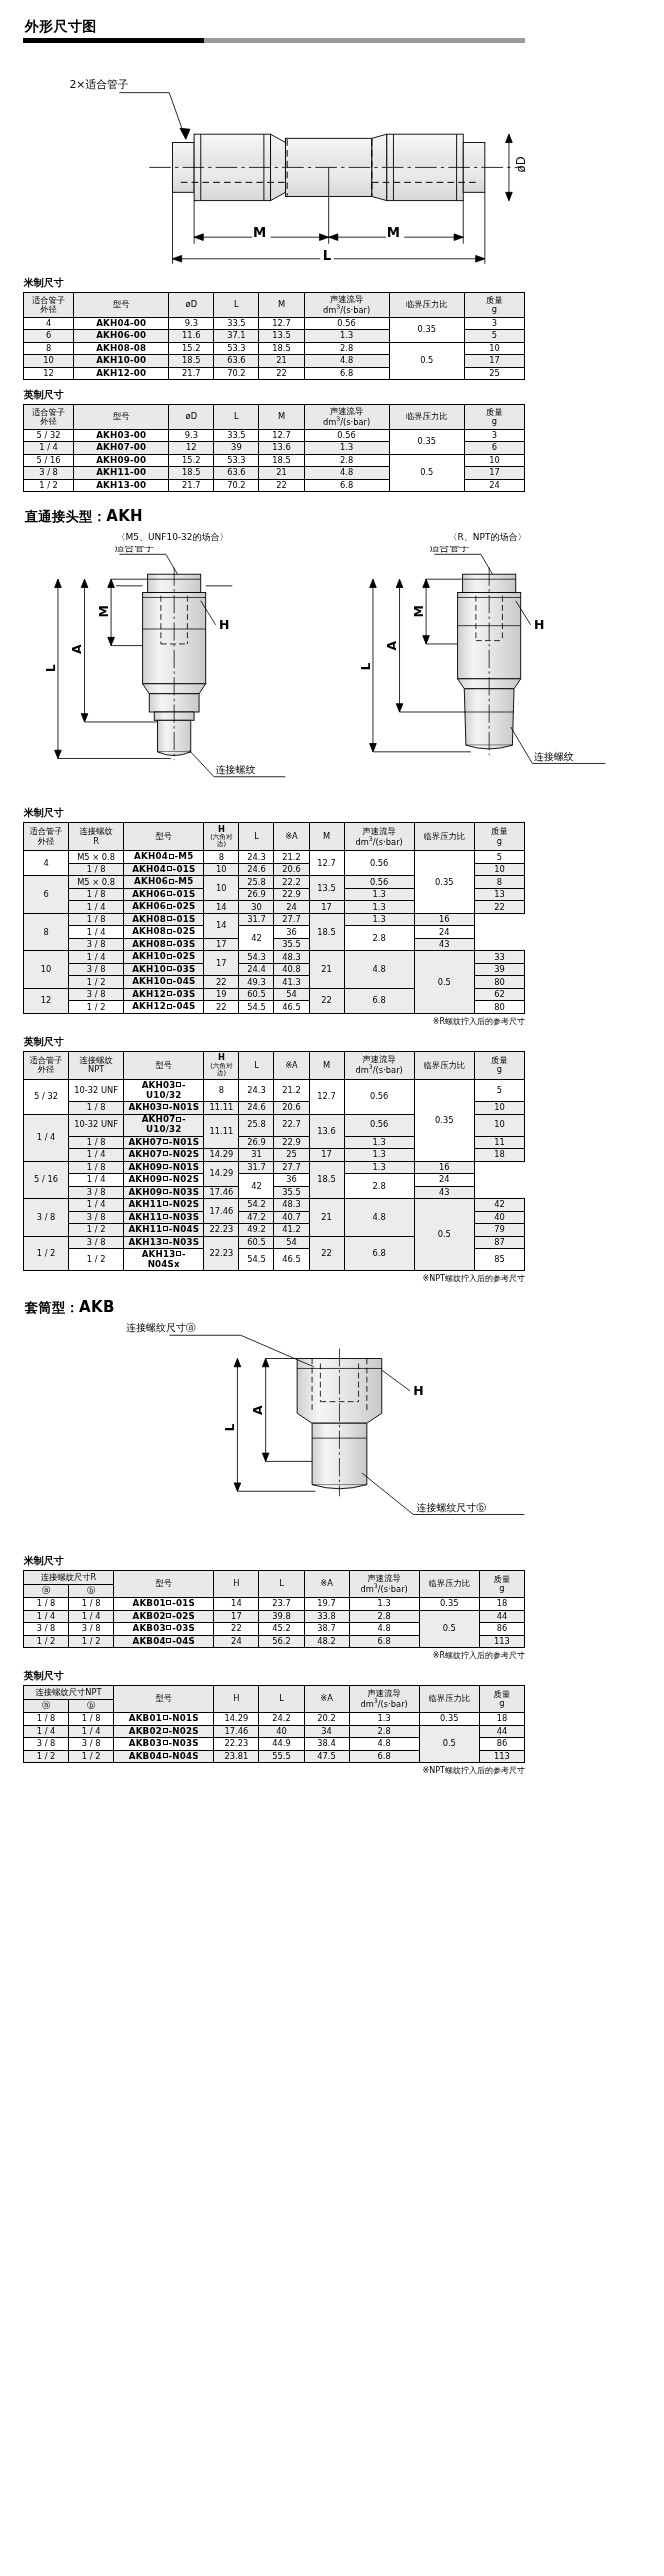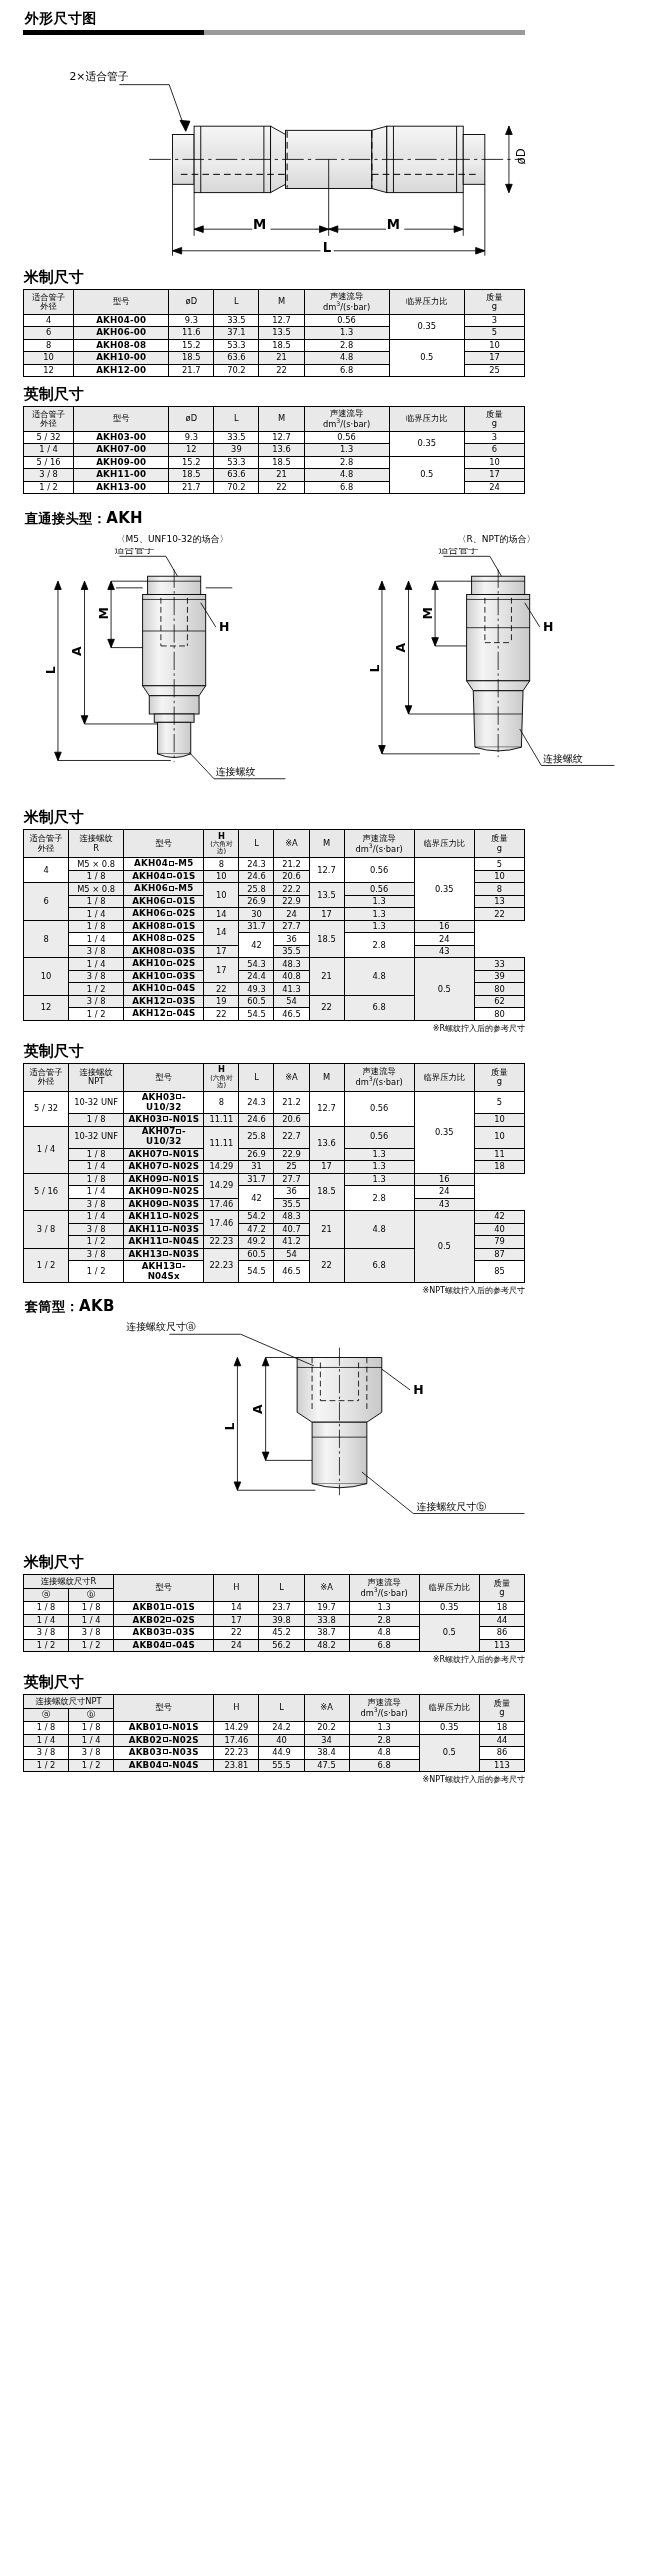--- a/index.html
+++ b/index.html
@@ -4,49 +4,49 @@
 <style>
   * { box-sizing: border-box; }
   html, body { margin:0; padding:0; }
   body {
     width: 664px;
     background: #ffffff;
     font-family: "DejaVu Sans", "Liberation Sans", sans-serif;
     color: #000;
     -webkit-font-smoothing: antialiased;
   }
-  .page { width:548px; position:relative; padding: 10px 23px 0 23px; }
+  .page { width:548px; position:relative; padding: 18px 23px 0 23px; }
 
   
   .sec-title { font-size: 14px; font-weight: bold; letter-spacing: 0.4px; margin: 0 0 1.7px 1.7px; }
   .sec-rule { height:5px; width:100%; background: linear-gradient(to right, #000 0 36%, #9a9a9a 36% 100%); margin-bottom:13.3px; }
   .sub-title { font-size: 13.3px; font-weight: bold; margin: 0 0 5px 1.7px; letter-spacing:0.3px; }
   .sub-title .mono { font-size:15px; }
-  .tbl-cap { font-size: 15px; font-weight: bold; margin: 8.3px 0 1.7px 0.8px; }
+  .tbl-cap { font-size: 10px; font-weight: bold; margin: 8.3px 0 1.7px 0.8px; }
   .note { font-size: 8px; text-align: right; margin-top: 1.7px; }
 
   
   table.dim { border-collapse: collapse; width: 100%; font-size: 8.3px; background:#fff; }
   table.dim th, table.dim td {
     border: 0.8px solid #000; text-align:center; vertical-align: middle;
     padding: 0.8px 1.7px; line-height: 1.12; height: 12.5px;
   }
   table.dim thead th { background:#e9e9e9; font-weight: normal; font-size: 8.3px; padding: 1.7px 1.7px; }
   table.dim thead th .sm { font-size: 6.6px; display:block; }
   table.dim thead th .sup { font-size: 6.2px; vertical-align: super; }
   table.dim tbody td.model { font-weight: bold; font-size: 8.7px; letter-spacing:0.2px; }
   table.dim tbody tr.alt td { background:#ececec; }
   .sqr { display:inline-block; width:5px; height:5px; border:0.8px solid #000; margin:0 0.8px; vertical-align: 0.8px; }
 
   
   .fig { position: relative; width:100%; }
   .fig svg { display:block; }
   .lbl { font-family: "DejaVu Sans", sans-serif; }
 
-  .two-col { display:flex; gap: 25px; justify-content: space-between; }
+  .two-col { display:flex; gap: 16px; justify-content: space-between; }
   .two-col > div { flex:1; }
   .col-cap { text-align:center; font-size: 9px; margin-bottom: 1.7px; }
 
   .footer { margin-top: 11.6px; text-align:right; padding-right: 3.3px; padding-bottom:6.6px;}
   .smc { display:inline-flex; align-items:center; gap:4.2px; }
   .smc-circ { width:14px; height:14px; border-radius:50%; background:#6f6f6f; position:relative;}
   .smc-circ:after{content:"";position:absolute;left:3.3px;top:5.8px;width:7.5px;height:2.5px;background:#fff;transform:rotate(-20deg);}
   .smc-txt { font-size:17.4px; font-weight:bold; color:#6f6f6f; font-style:italic; letter-spacing:-0.8px;}
 </style>
 </head>
@@ -725,21 +725,21 @@
           <td>1 / 2</td>
           <td class="model">AKH13<span class="sqr"></span>-N04Sx</td>
           <td rowspan="1">54.5</td>
           <td>46.5</td>
           <td>85</td>
         </tr>
       </tbody>
   </table>
   <div class="note">※NPT螺纹拧入后的参考尺寸</div>
 
-  <div class="sub-title" style="margin-top:1px">
+  <div class="sub-title" style="margin-top:14px">
     <span>套筒型：</span><span class="mono">AKB</span>
   </div>
 
   <div class="fig">
     <svg viewBox="0 0 744 270" width="618" height="224" xmlns="http://www.w3.org/2000/svg">
       <defs>
         <linearGradient id="gb" x1="0" y1="0" x2="1" y2="0">
           <stop offset="0" stop-color="#cfcfcf"></stop>
             <stop offset=".25" stop-color="#f5f5f5"></stop>
           <stop offset=".62" stop-color="#e3e3e3"></stop>

